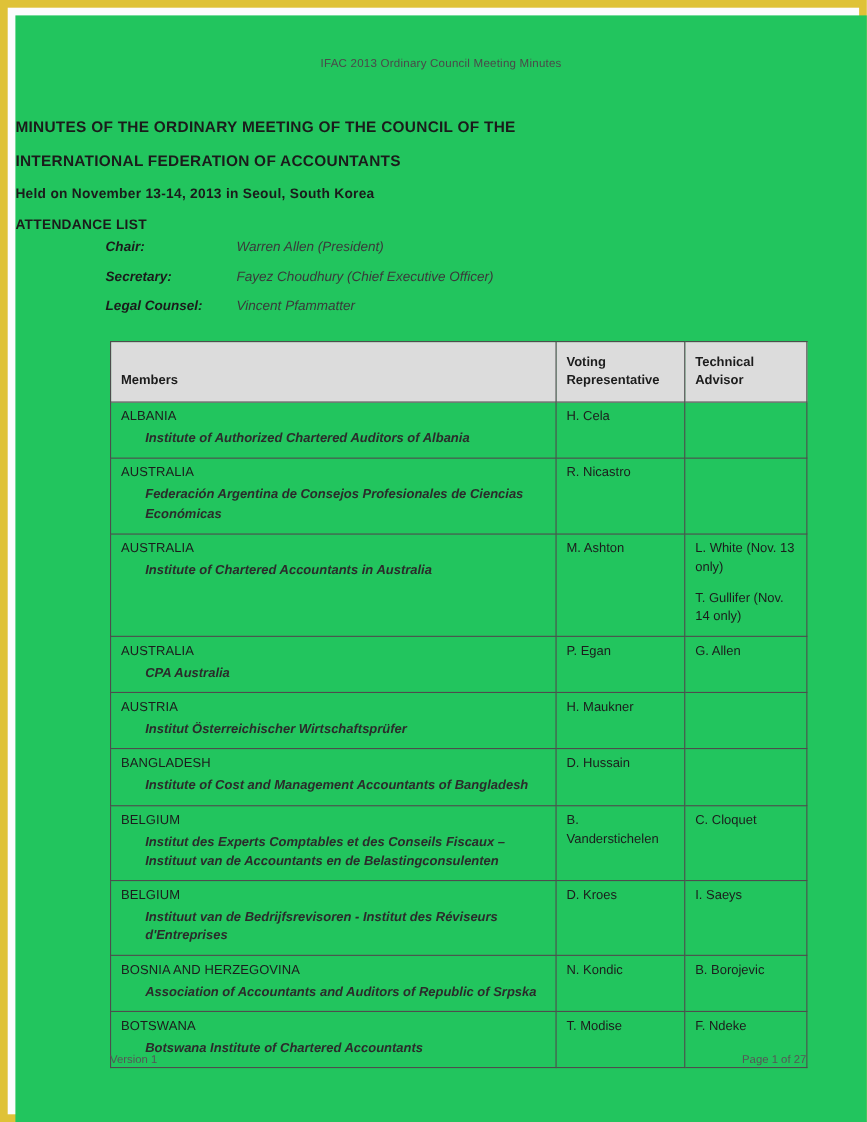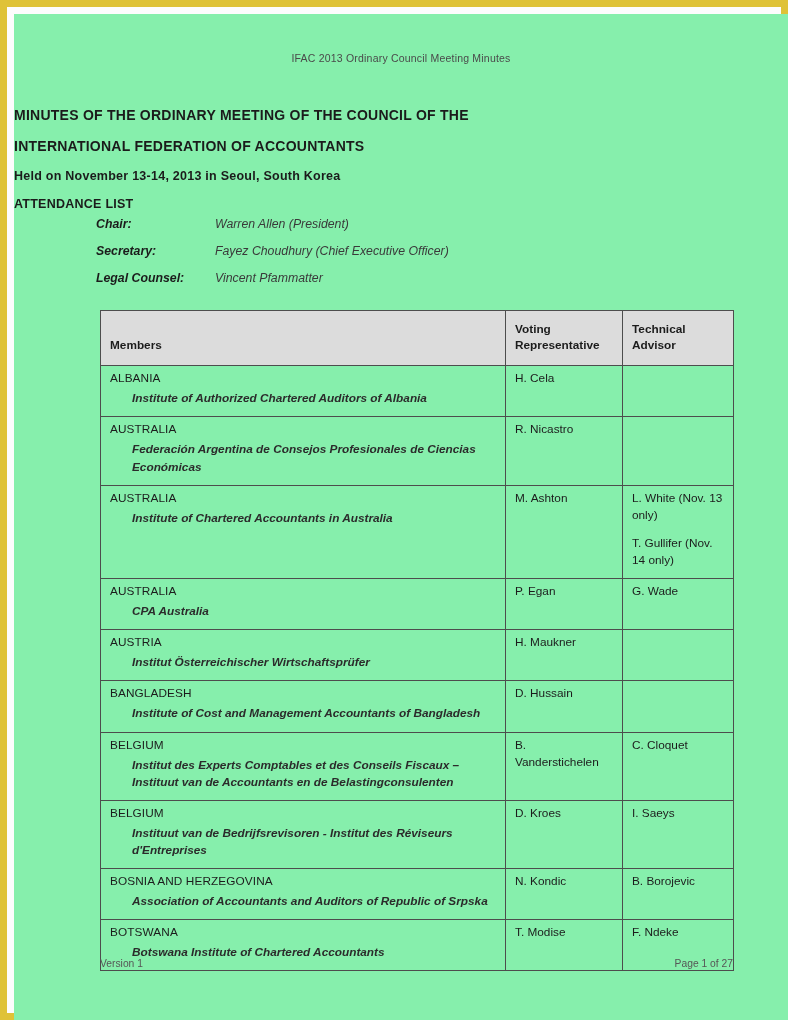--- a/index.html
+++ b/index.html
@@ -23,21 +23,21 @@
     box-sizing: border-box;
     border: 7px solid #dfc237;
     background: #fdfcfd;
   }
 
   .page-sheet {
     position: absolute;
     left: 7px; top: 7px;
     width: 774px;
     height: 1006px;
-    background: #86efac;
+    background: #22c55e;
     box-sizing: border-box;
   }
 
   
   .doc-header {
     position: absolute;
     left: 0; top: 38px;
     width: 774px;
     text-align: center;
     font-size: 10.5px;
@@ -230,21 +230,21 @@
               <span class="advisor-entry">T. Gullifer (Nov. 14 only)</span>
             </td>
           </tr>
           <tr>
             <td>
               <span class="country-name">AUSTRALIA</span>
               <span class="org-name">CPA Australia</span>
             </td>
             <td><span class="cell-person">P. Egan</span></td>
             <td>
-              <span class="advisor-entry">G. Wade</span>
+              <span class="advisor-entry">G. Allen</span>
             </td>
           </tr>
           <tr>
             <td>
               <span class="country-name">AUSTRIA</span>
               <span class="org-name">Institut Österreichischer Wirtschaftsprüfer</span>
             </td>
             <td><span class="cell-person">H. Maukner</span></td>
             <td></td>
           </tr>

